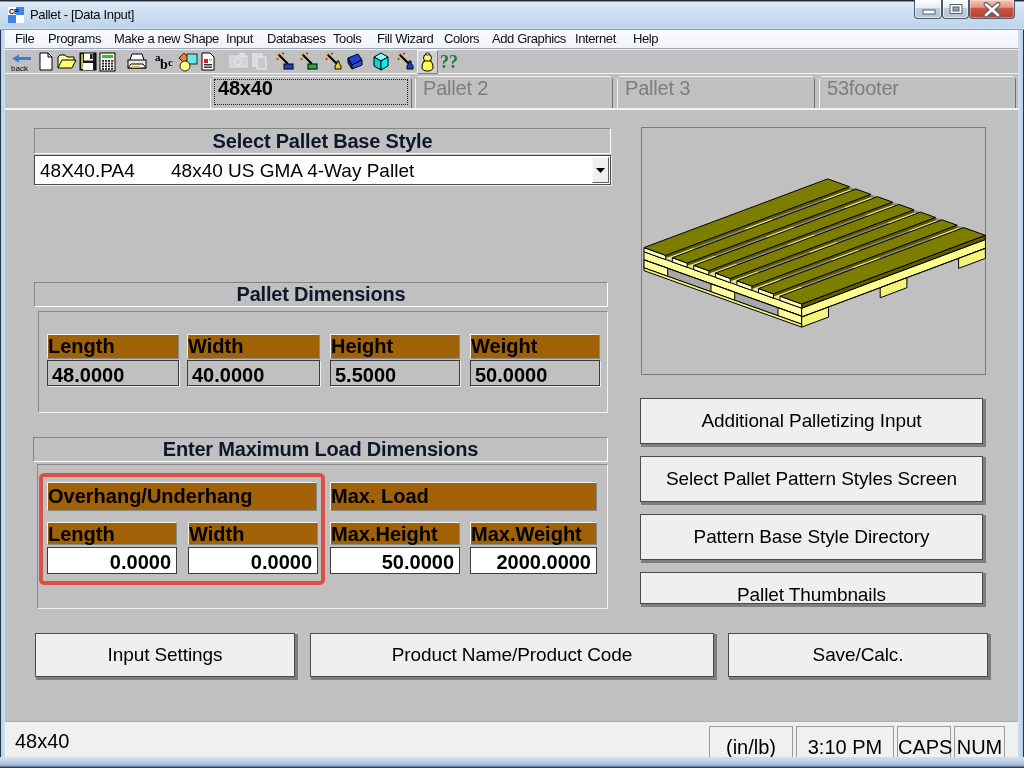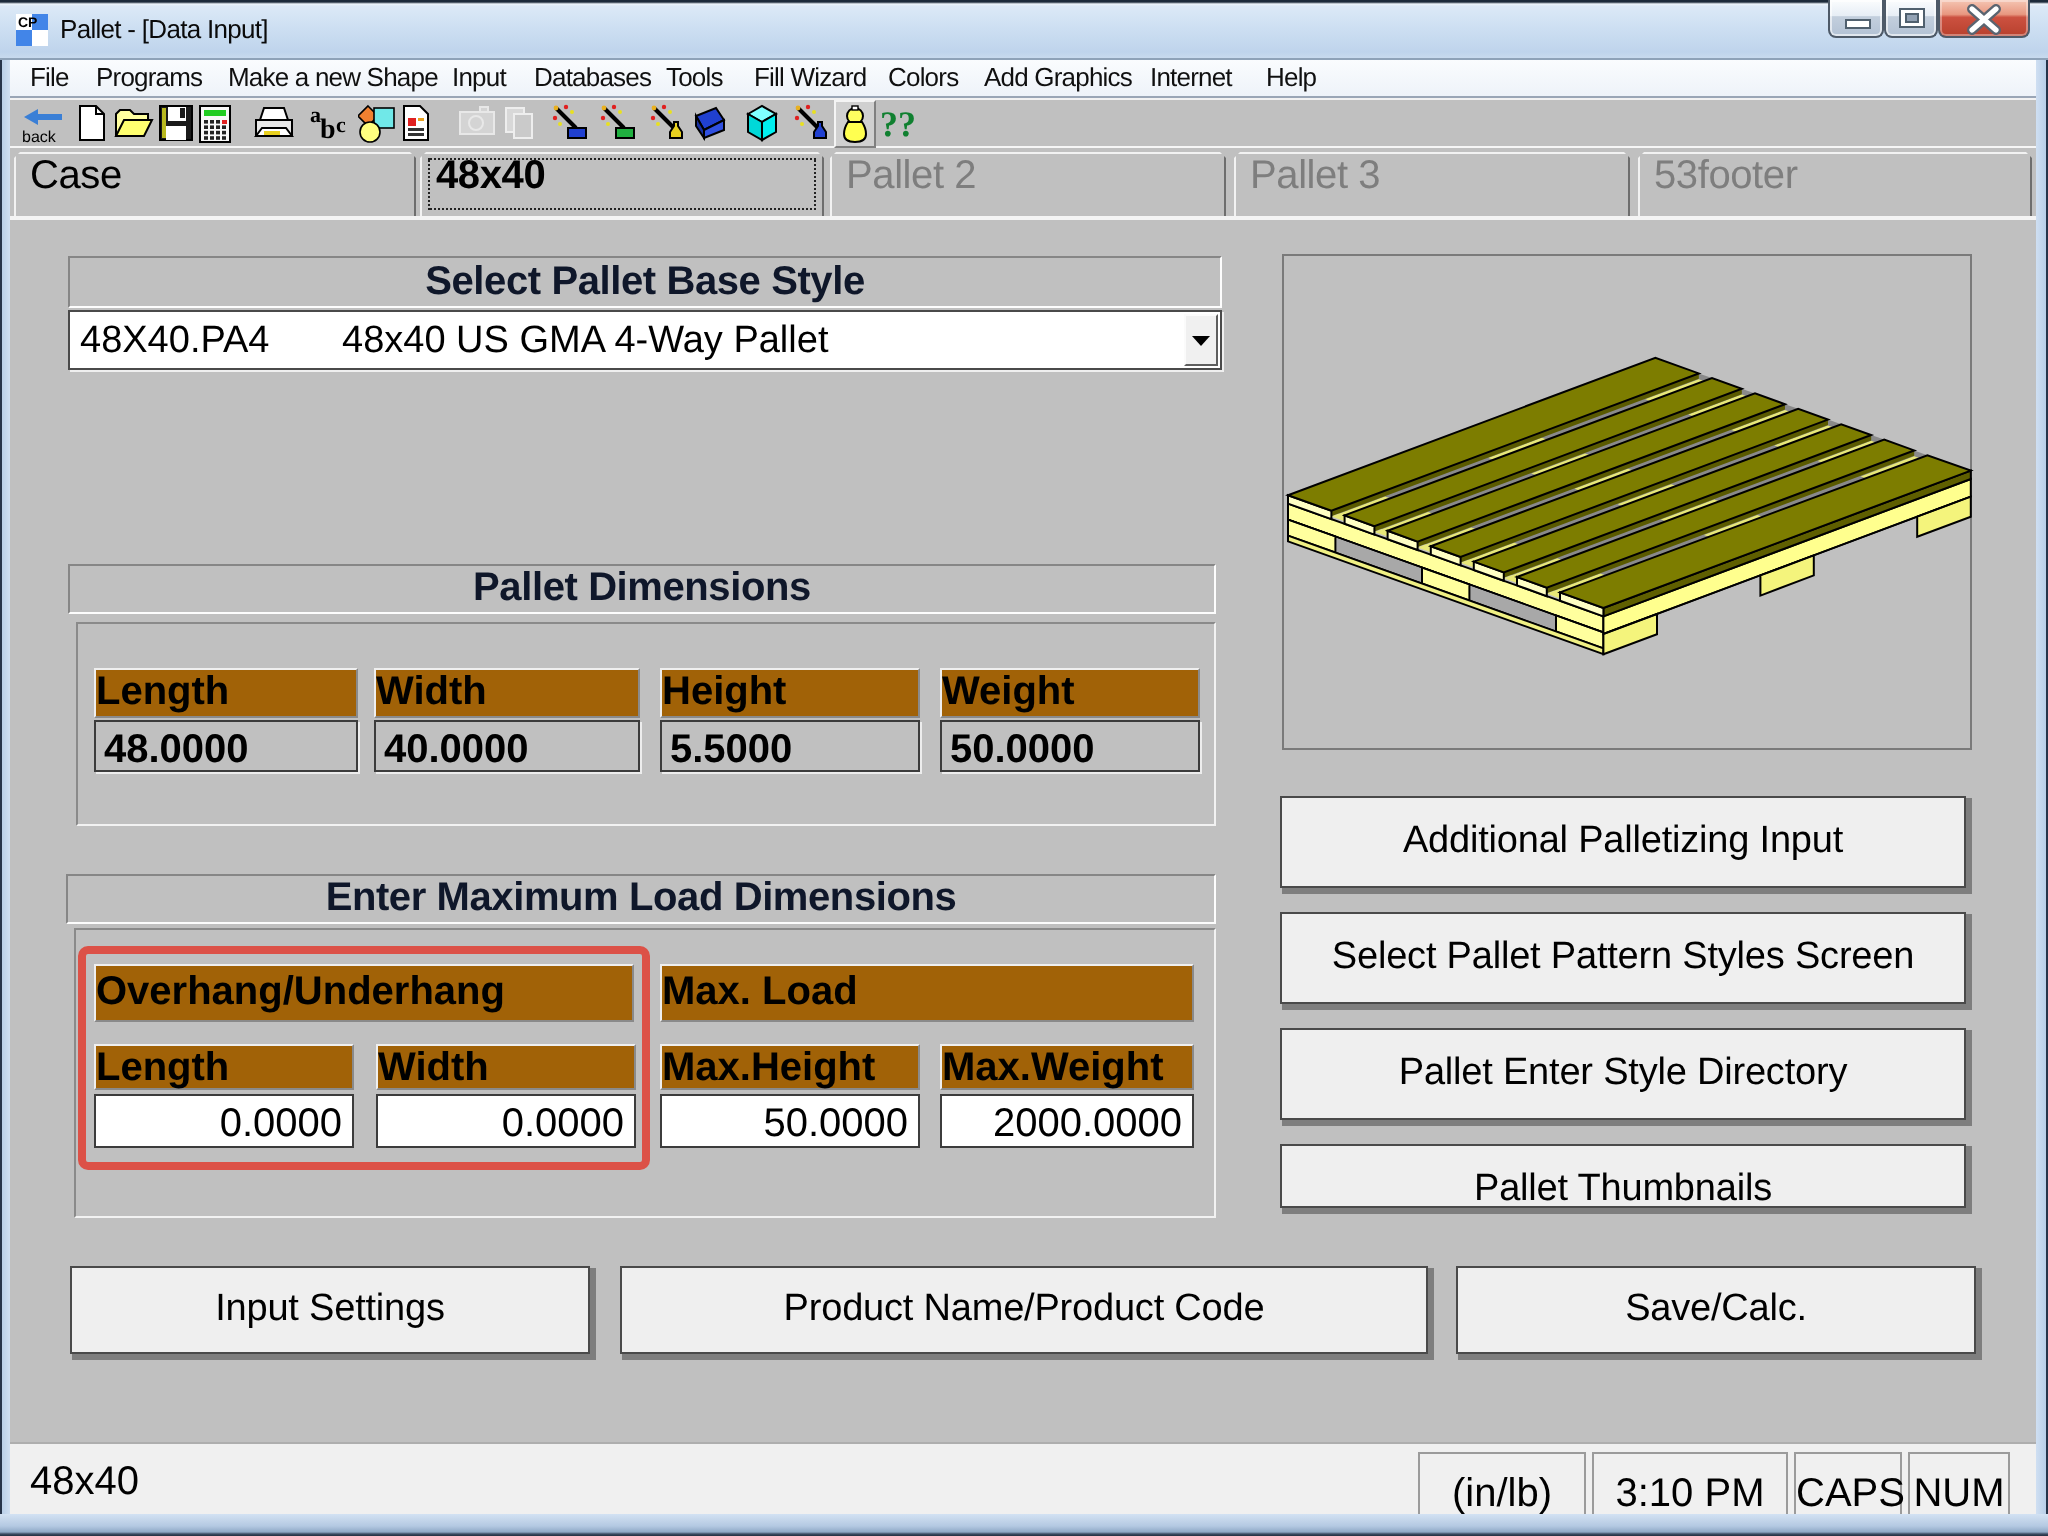--- a/index.html
+++ b/index.html
@@ -19,21 +19,21 @@
 
 #tabrow{left:0;top:74px;width:1024px;height:34px;background:#c0c0c0}
 .tab{position:absolute;top:2px;height:32px;background:#c0c0c0;border-left:1px solid #f2f2f2;border-top:1px solid #f2f2f2;border-right:1px solid #6e6e6e;font-size:20px;letter-spacing:-0.2px;color:#000;padding:0 0 0 7px;clip-path:polygon(0 3px,3px 0,calc(100% - 3px) 0,100% 3px,100% 100%,0 100%)}
 .tab.dis{color:#7e7e7e}
 #whiteline{left:0;top:108px;width:1024px;height:2px;background:#f4f4f4}
 
 .hdr{background:#c0c0c0;border:1px solid;border-color:#868686 #fdfdfd #fdfdfd #868686;font-weight:bold;font-size:20px;letter-spacing:-0.2px;text-align:center;color:#0f172a}
 .cell{background:#a16207;border:1px solid;border-color:#efefef #8a8a8a #8a8a8a #efefef;font-weight:bold;font-size:20px;text-align:left;color:#000}
 .box{border:1px solid;border-color:#8a8a8a #f2f2f2 #f2f2f2 #8a8a8a}
 .fldg{background:#c0c0c0;border:1px solid #3c3c3c;box-shadow:1px 1px 0 #ededed;font-weight:bold;font-size:20px;color:#000;padding:3px 0 0 4px}
-.fldw{background:#fff;border:1px solid #3c3c3c;font-weight:normal;font-size:20px;color:#000;text-align:right;padding:3px 5px 0 0}
+.fldw{background:#fff;border:1px solid #3c3c3c;font-weight:bold;font-size:20px;color:#000;text-align:right;padding:3px 5px 0 0}
 
 #combo{left:34px;top:155px;width:577px;height:30px;background:#fff;border:1px solid #4a4a4a;box-shadow:1px 1px 0 #efefef;font-size:19px;color:#000}
 #comboarr{position:absolute;right:1px;top:1px;width:17px;height:26px;background:#f0f0f0;border:1px solid;border-color:#fbfbfb #5e5e5e #5e5e5e #fbfbfb}
 
 .btn{background:#efefef;border:1px solid #4a4a4a;box-shadow:2px 2px 0 1px #7e7e7e;font-size:19px;letter-spacing:-0.1px;color:#000;text-align:center}
 
 #redbox{left:39px;top:473px;width:286px;height:112px;border:4px solid #dc5147;border-radius:5px}
 
 #pframe{left:641px;top:127px;width:345px;height:248px;border:1px solid #7a7a7a}
 
@@ -210,21 +210,20 @@
       <path d="M5 9 Q3 12 3 15 Q3 19 8.5 19 Q14 19 14 15 Q14 12 12 9 Z" fill="#ffff50" stroke="#000"></path>
       <rect x="7" y="1" width="3" height="2" fill="#fff" stroke="#000" stroke-width="0.7"></rect>
     </svg>
     <svg class="tbi" style="left:440px;top:2px" width="22" height="20" viewBox="0 0 22 20">
       <text x="0" y="16" font-size="18" font-weight="bold" fill="#108030" font-family="Liberation Serif">??</text>
     </svg>
   </div>
 
 <div class="abs" style="left:0;top:74px;width:1024px;height:2px;background:#f5f5f5"></div>
 <div class="abs" id="tabrow">
-<div class="tab" style="left:7px;width:201px">Case</div>
 <div class="tab" style="left:210px;width:202px;font-weight:bold"><div style="position:absolute;inset:2px 3px 3px 3px;border:1px dotted #222"></div><span style="position:relative;left:0">48x40</span></div>
 <div class="tab dis" style="left:415px;width:198px">Pallet 2</div>
 <div class="tab dis" style="left:617px;width:198px">Pallet 3</div>
 <div class="tab dis" style="left:819px;width:197px">53footer</div>
 </div>
 <div class="abs" id="whiteline"></div>
 
 <div class="abs hdr" style="left:34px;top:128px;width:577px;height:26px;padding-top:1px">Select Pallet Base Style</div>
 <div class="abs" id="combo">
     <span style="position:absolute;left:5px;top:4px">48X40.PA4</span>
@@ -314,21 +313,21 @@
       <polygon points="30.3,129.7 214.0,61.0 228.9,66.4 45.2,135.1" fill="#7d7d00" stroke="#000" stroke-width="1"></polygon>
       <polygon points="51.8,137.4 235.5,68.7 250.5,74.1 66.8,142.8" fill="#7d7d00" stroke="#000" stroke-width="1"></polygon>
       <polygon points="73.4,145.1 257.1,76.4 272.0,81.8 88.3,150.5" fill="#7d7d00" stroke="#000" stroke-width="1"></polygon>
       <polygon points="94.9,152.8 278.6,84.1 293.6,89.5 109.9,158.2" fill="#7d7d00" stroke="#000" stroke-width="1"></polygon>
       <polygon points="116.5,160.5 300.1,91.8 315.1,97.2 131.4,165.9" fill="#7d7d00" stroke="#000" stroke-width="1"></polygon>
       <polygon points="138.0,168.2 321.7,99.6 343.4,107.3 159.7,176.0" fill="#7d7d00" stroke="#000" stroke-width="1"></polygon>
     </svg></div>
 
 <div class="abs btn" style="left:640px;top:398px;width:343px;height:46px;padding-top:11px">Additional Palletizing Input</div>
 <div class="abs btn" style="left:640px;top:456px;width:343px;height:46px;padding-top:11px">Select Pallet Pattern Styles Screen</div>
-<div class="abs btn" style="left:640px;top:514px;width:343px;height:46px;padding-top:11px">Pallet Enter Style Directory</div>
+<div class="abs btn" style="left:640px;top:514px;width:343px;height:46px;padding-top:11px">Pattern Base Style Directory</div>
 <div class="abs btn" style="left:640px;top:572px;width:343px;height:32px;padding-top:11px">Pallet Thumbnails</div>
 
 <div class="abs btn" style="left:35px;top:633px;width:260px;height:44px;padding-top:10px">Input Settings</div>
 <div class="abs btn" style="left:310px;top:633px;width:404px;height:44px;padding-top:10px">Product Name/Product Code</div>
 <div class="abs btn" style="left:728px;top:633px;width:260px;height:44px;padding-top:10px">Save/Calc.</div>
 
 <div class="abs" id="status">
 <span style="position:absolute;left:10px;top:8px">48x40</span>
 <div class="scell" style="left:704px;width:84px">(in/lb)</div>
 <div class="scell" style="left:791px;width:98px">3:10 PM</div>

